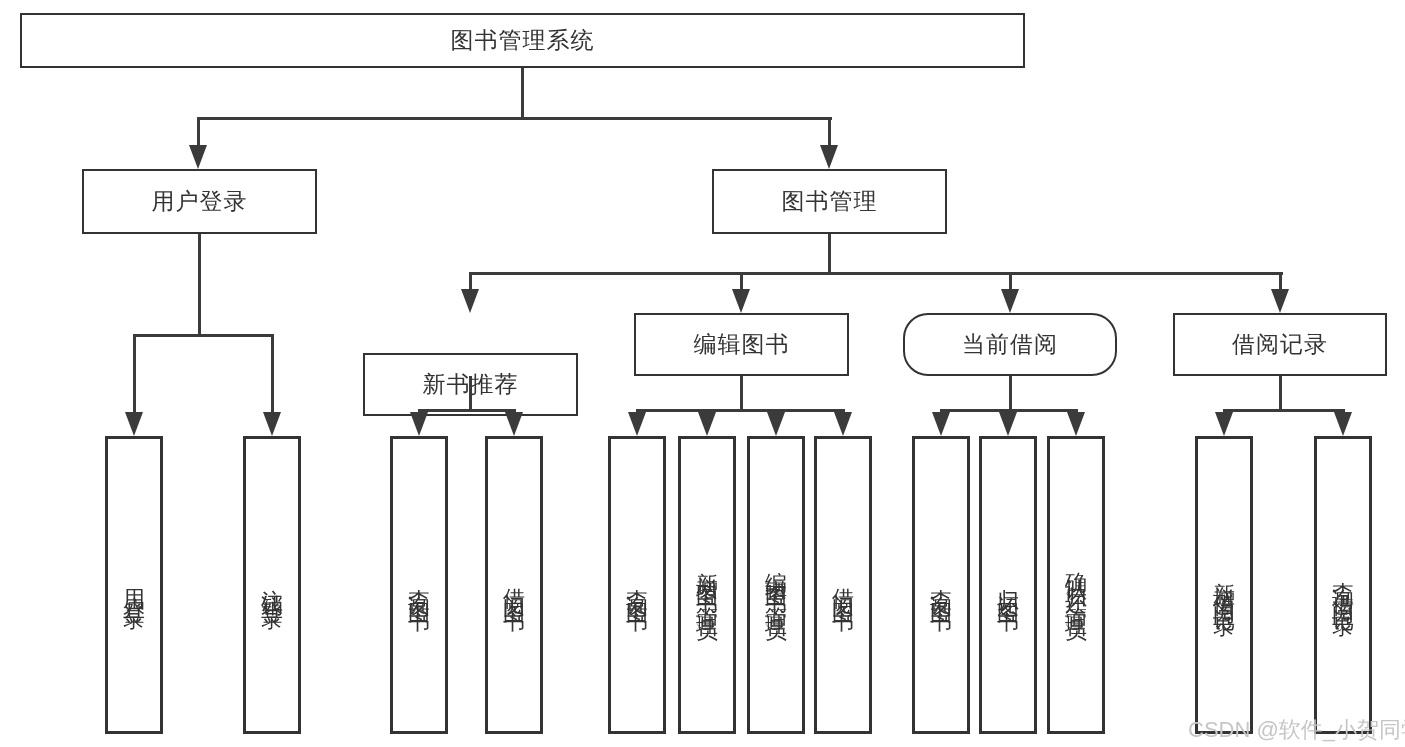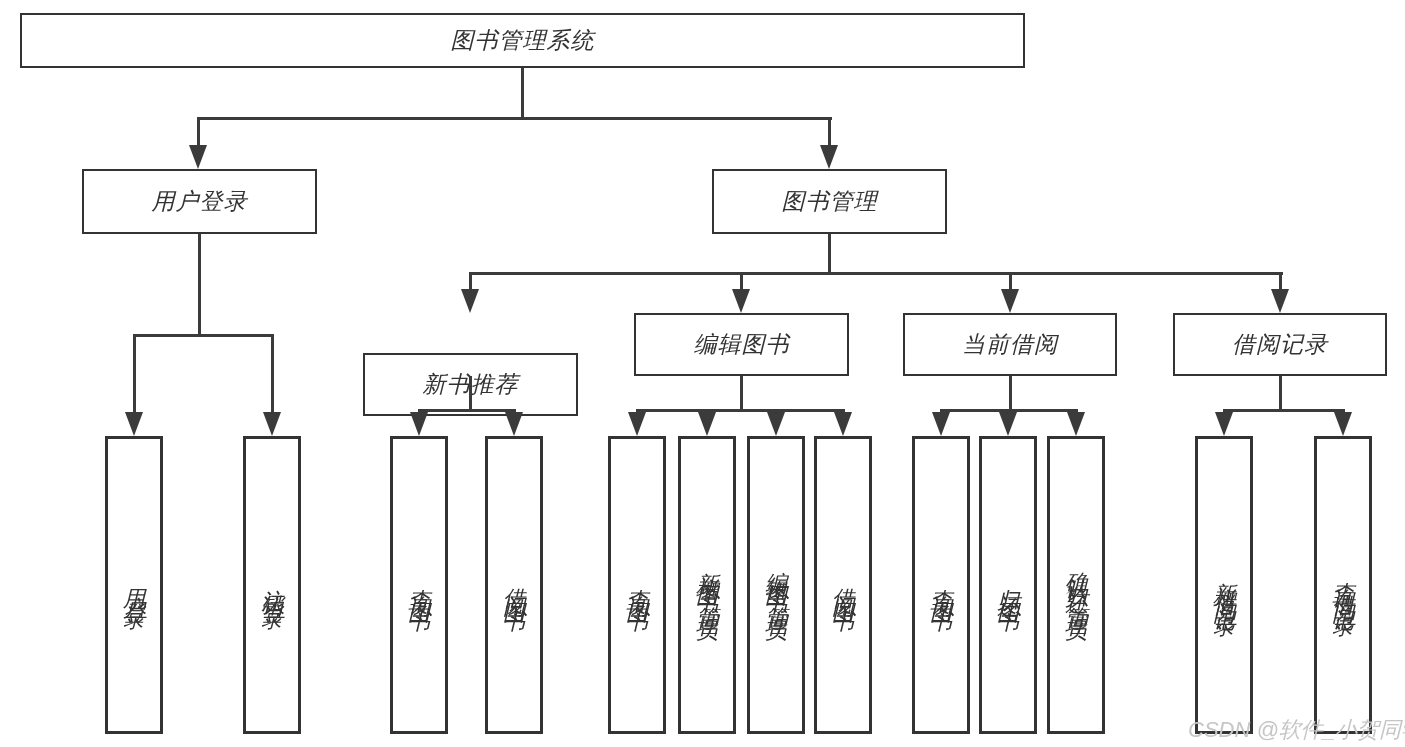--- a/index.html
+++ b/index.html
@@ -6,21 +6,21 @@
     --line:#3b3b3b;
     --box-border:#333333;
     --text:#333333;
     --background:#ffffff;
     --watermark:#c6c6c6;
   }
   html,body{margin:0;padding:0;}
   body{background:var(--background);font-family:"Liberation Sans","DejaVu Sans",sans-serif;}
   .canvas{
     position:relative;width:1405px;height:747px;background:var(--background);
-    overflow:hidden;color:var(--text);font-style:italic;
+    overflow:hidden;color:var(--text);
   }
   
   .hdr{
     position:absolute;box-sizing:border-box;background:#fff;
     border:2px solid var(--box-border);
     display:flex;align-items:center;justify-content:center;
     font-size:23px;letter-spacing:1px;color:var(--text);
   }
   
   .leaf{
@@ -83,21 +83,21 @@
   <div class="arrow" style="left:1001px;top:289px;"></div>
   <div class="vline" style="left:1279px;top:273px;height:18px;"></div>
   <div class="arrow" style="left:1271px;top:289px;"></div>
 
   <div class="hdr" style="left:363px;top:313px;width:215px;height:63px;margin-top:40px;">
     <span>新书推荐</span>
   </div>
   <div class="hdr" style="left:634px;top:313px;width:215px;height:63px;">
     <span>编辑图书</span>
   </div>
-  <div class="hdr" style="left:903px;top:313px;width:214px;height:63px;">
+  <div class="hdr" style="left:903px;top:313px;width:214px;height:63px;border-radius:25px;">
     <span>当前借阅</span>
   </div>
   <div class="hdr" style="left:1173px;top:313px;width:214px;height:63px;text-align:center;">
     <span>借阅记录</span>
   </div>
 
   <div class="vline" style="left:469px;top:376px;height:35px;"></div>
   <div class="hline" style="left:418px;top:409px;width:98px;"></div>
   <div class="vline" style="left:418px;top:410px;height:6px;"></div>
   <div class="arrow" style="left:410px;top:412px;"></div>

